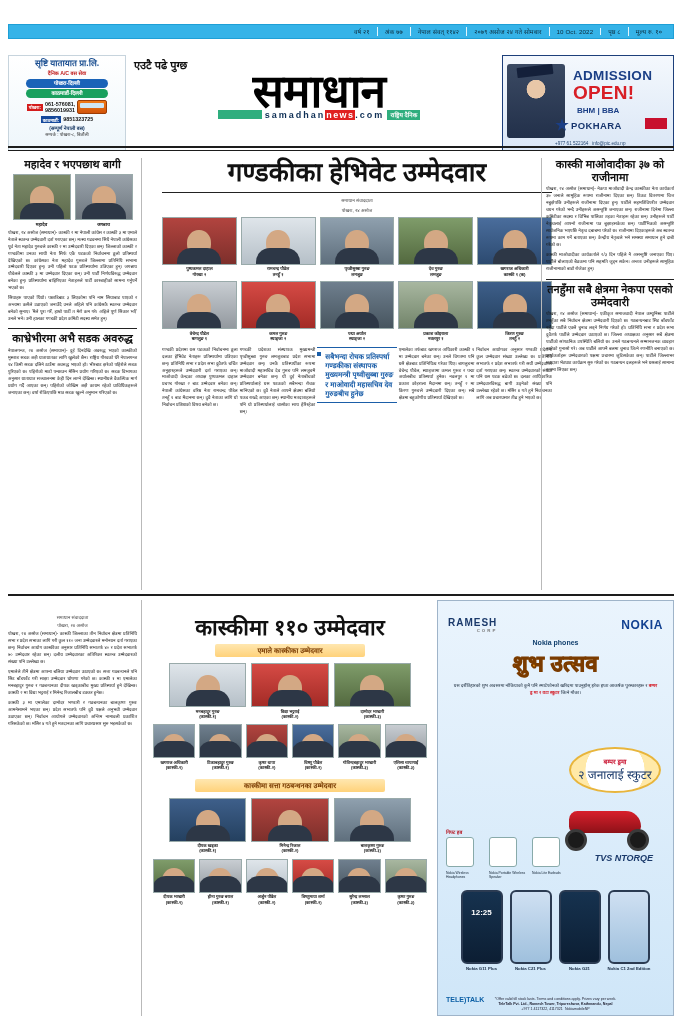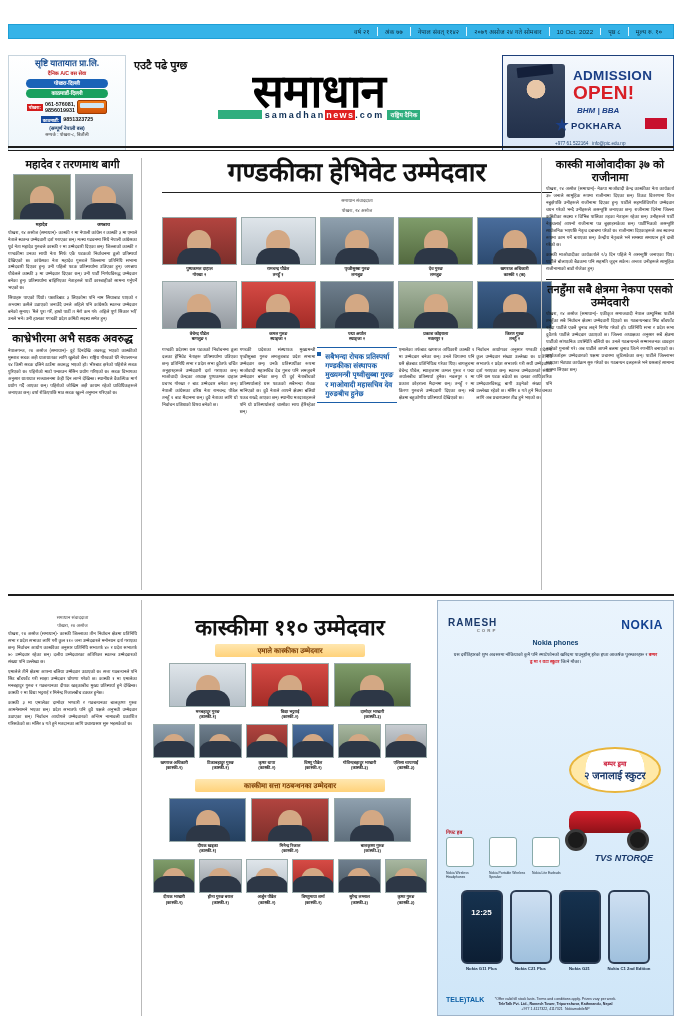--- a/index.html
+++ b/index.html
@@ -70,21 +70,21 @@
     overflow:hidden;
   }
   .ad-right .grad-photo {
     position:absolute; left:4px; top:8px; width:58px; height:74px;
     background: radial-gradient(circle at 50% 34%, #e8c7a8 0 16%, transparent 17%), linear-gradient(#3b4a63,#22304a);
     border-radius: 3px;
   }
   .ad-right .cap { position:absolute; left:14px; top:10px; width:36px; height:10px; background:#14203a; transform: rotate(-7deg); border-radius:1px;}
   .ad-right .adm { position:absolute; left:70px; top:12px; font-size:13.5px; font-weight:bold; color:#1b3f86; letter-spacing:.3px;}
   .ad-right .open { position:absolute; left:70px; top:26px; font-size:19px; font-weight:bold; color:#d81f26; letter-spacing:.2px;}
-  .ad-right .prog { position:absolute; left:74px; top:50px; font-size:8px; color:#1b3f86; font-weight:bold;font-style:italic; }
+  .ad-right .prog { position:absolute; left:74px; top:50px; font-size:8px; color:#1b3f86; font-weight:bold; }
   .ad-right .pk { position:absolute; left:68px; top:64px; font-size:9.5px; font-weight:bold; color:#17356d; letter-spacing:.4px;}
   .ad-right .star { position:absolute; left:52px; top:62px; width:14px; height:14px; background:#1b3f86; clip-path: polygon(50% 0,61% 35%,98% 35%,68% 57%,79% 91%,50% 70%,21% 91%,32% 57%,2% 35%,39% 35%); }
   .ad-right .ctc { position:absolute; left:52px; bottom:4px; font-size:4.6px; color:#24456f; }
   .ad-right .redbox { position:absolute; right:6px; top:62px; width:22px; height:11px; background:#c8102e; }
 
   
   .hrule { position:absolute; left:8px; width:666px; height:2px; background:#1d1d1d; }
 
   
   .body-area { position:absolute; left:8px; top:158px; width:666px; height:432px; }
@@ -158,21 +158,21 @@
     color:#f5a31a; -webkit-text-stroke:1px #7a3b00; letter-spacing:.5px;
   }
   .nk-desc { font-size:4.6px; text-align:center; color:#123; padding:6px 14px 0; line-height:1.5; }
   .nk-desc .hi { color:#d4202a; font-weight:bold; }
   .nk-burst {
     position:absolute; right:12px; top:146px; width:92px; height:46px; border-radius:50%;
     background:radial-gradient(circle,#fff 0 60%,#ffe9a8 61%); border:2px solid #e8b53c;
     display:flex; flex-direction:column; align-items:center; justify-content:center;
   }
   .nk-burst .l1 { font-size:6.5px; font-weight:bold; color:#c8102e; }
-  .nk-burst .l2 { font-size:10px; font-weight:bold; color:#1b3a6b; }
+  .nk-burst .l2 { font-size:12px; font-weight:normal; color:#1b3a6b; }
   .scooter { position:absolute; right:18px; top:196px; width:96px; height:56px; }
   .scooter .bodyx { position:absolute; left:10px; top:14px; width:72px; height:22px; background:linear-gradient(#d8202c,#8d1118); border-radius:10px 18px 8px 8px; }
   .scooter .wh { position:absolute; bottom:2px; width:22px; height:22px; border-radius:50%; background:#1b1b1b; border:3px solid #3a3a3a;}
   .scooter .wh.l { left:6px; } .scooter .wh.r { right:6px; }
   .nk-torq { position:absolute; right:20px; top:252px; font-size:9px; font-weight:bold; color:#1b3a6b; font-style:italic;}
   .phones { position:absolute; left:10px; bottom:44px; right:10px; display:flex; gap:7px; justify-content:center; }
   .phone { width:42px; height:74px; border:2px solid #2b3b52; border-radius:6px; background:linear-gradient(#16324f,#0c1e33); position:relative;}
   .phone.lite { background:linear-gradient(#cfe0f2,#9fc0dd); }
   .phone .time { position:absolute; left:0; right:0; top:16px; text-align:center; color:#fff; font-size:8px; font-weight:bold;}
   .phcap { font-size:4.3px; text-align:center; margin-top:2px; font-weight:bold; color:#12263f; line-height:1.2;}
@@ -253,21 +253,21 @@
       <div class="ctc"><span>+977 61 522164</span> &nbsp; <span>info@pic.edu.np</span></div>
     </div>
   </div>
 
   <div class="hrule" style="top:146px;"></div>
   <div class="hrule" style="top:150px;height:1px;"></div>
 
   <div class="body-area">
 
     <div class="col col-left">
-      <div class="hl-sm">महादेव र तरणमाथ बागी</div>
+      <div class="hl-sm">महादेव र भएपछाथ बागी</div>
       <div class="photos2">
         <div class="ph p1">
             <span class="face"></span>
             <span class="torso"></span>
           </div>
         <div class="ph p2">
             <span class="face"></span>
             <span class="torso"></span>
           </div>
       </div>
@@ -538,20 +538,21 @@
           </div>
       </div>
     </div>
 
     <div class="bot-right">
       <div class="nk-top">
         <div class="nk-ramesh"><span>RAMESH</span><small>CORP</small></div>
         <div class="nk-logo">NOKIA</div>
       </div>
       <div class="nk-sub" style="color:#12406e;text-shadow:none;">Nokia phones</div>
+      <div class="nk-title">शुभ उत्सव</div>
       <div class="nk-desc">
         <span>यस दशैंतिहारको शुभ अवसरमा नोकियाको कुनै पनि स्मार्टफोनको खरिदमा पाउनुहोस् हरेक हप्ता आकर्षक पुरस्कारहरू र</span>
         <span class="hi">बम्पर ड्र मा २ वटा स्कुटर</span>
         <span>जित्ने मौका।</span>
       </div>
 
       <div class="steps">
         <div style="font-size:5px;font-weight:bold;color:#b8232e;margin-bottom:2px;">गिफ्ट हब</div>
         <div style="display:flex;gap:3px;">
           <div style="width:40px;"><div class="stepbox"></div><div style="font-size:3.4px;color:#123;">Nokia Wireless Headphones</div></div>

